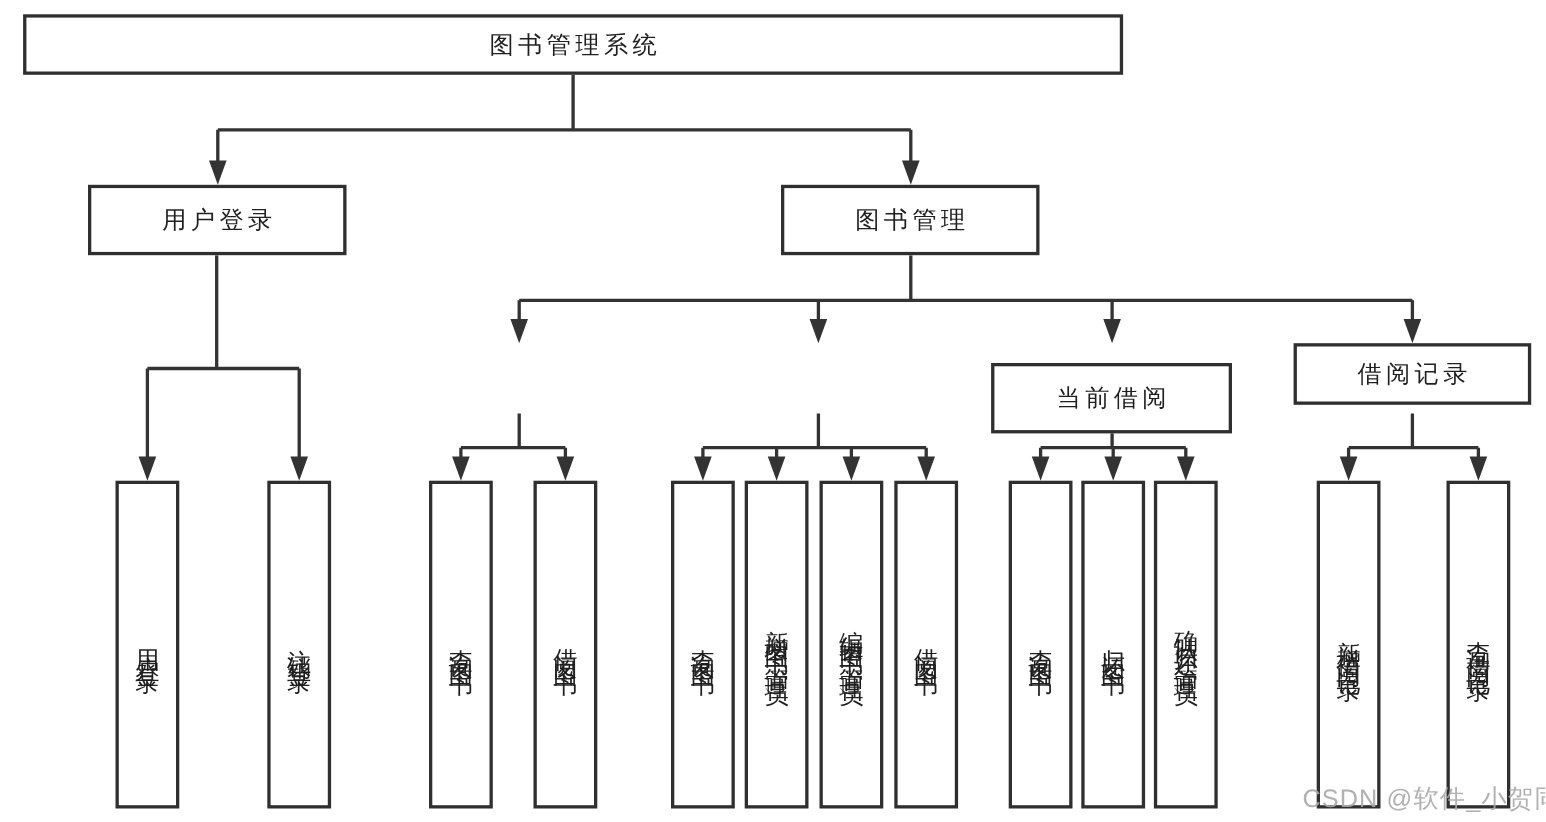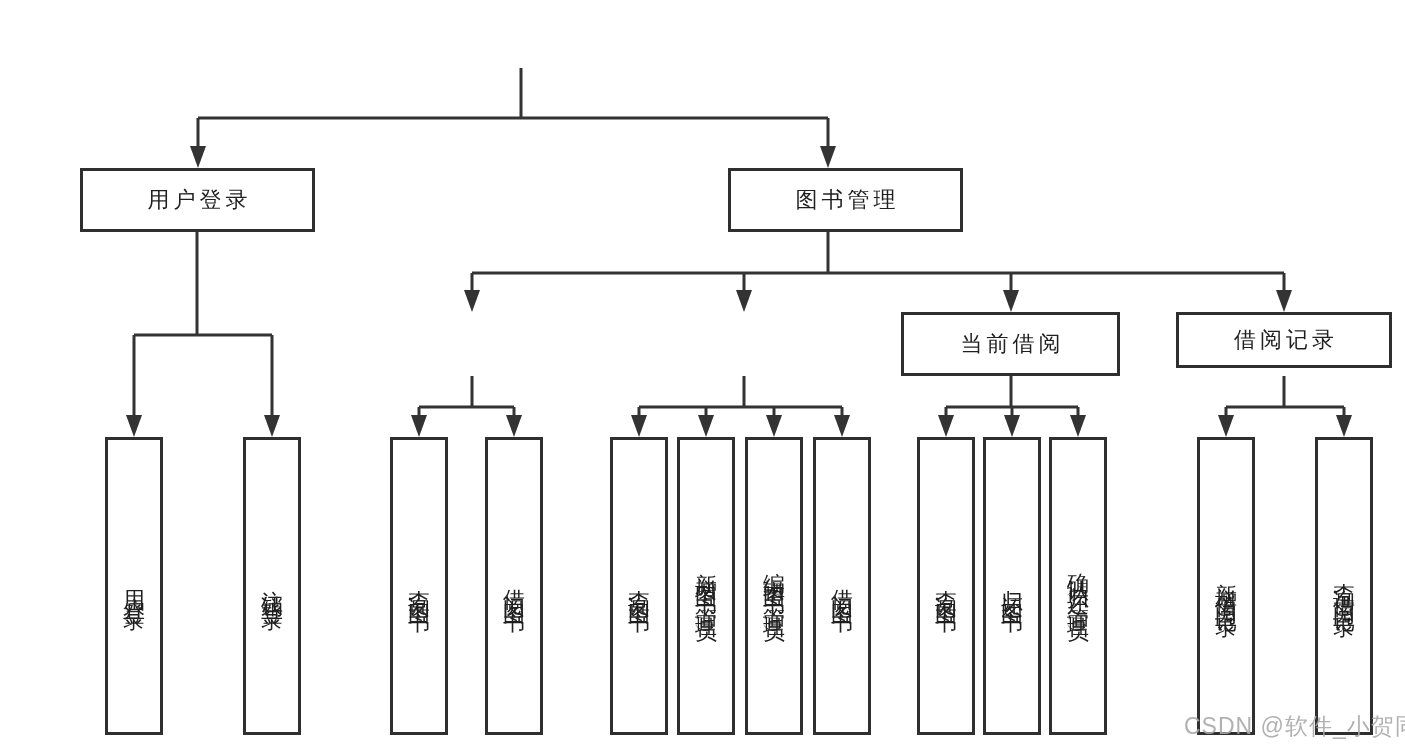--- a/index.html
+++ b/index.html
@@ -73,29 +73,32 @@
       <polygon points="766,415 782,415 774,437"></polygon>
       <polygon points="834,415 850,415 842,437"></polygon>
       <polygon points="938,415 954,415 946,437"></polygon>
       <polygon points="1004,415 1020,415 1012,437"></polygon>
       <polygon points="1070,415 1086,415 1078,437"></polygon>
       <polygon points="1218,415 1234,415 1226,437"></polygon>
       <polygon points="1336,415 1352,415 1344,437"></polygon>
     </g>
   </svg>
 
+  <div class="node h" style="left:21px;top:13px;width:1000px;height:55px;">
+    <span>图书管理系统</span>
+  </div>
 
   <div class="node h" style="left:80px;top:168px;width:235px;height:64px;">
     <span>用户登录</span>
   </div>
-  <div class="node h" style="left:710px;top:168px;width:235px;height:64px;margin-left:18px;">
+  <div class="node h" style="left:710px;top:168px;width:235px;height:64px;">
     <span>图书管理</span>
   </div>
 
-  <div class="node h" style="left:901px;top:312px;width:219px;height:64px;">
+  <div class="node h" style="left:901px;top:330px;width:219px;height:64px;">
     <span>当前借阅</span>
   </div>
   <div class="node h" style="left:1176px;top:312px;width:216px;height:56px;">
     <span>借阅记录</span>
   </div>
 
   <div class="node leaf" style="left:105px;top:437px;width:58px;height:298px;">
     <span>用户登录</span>
   </div>
   <div class="node leaf" style="left:243px;top:437px;width:58px;height:298px;">

